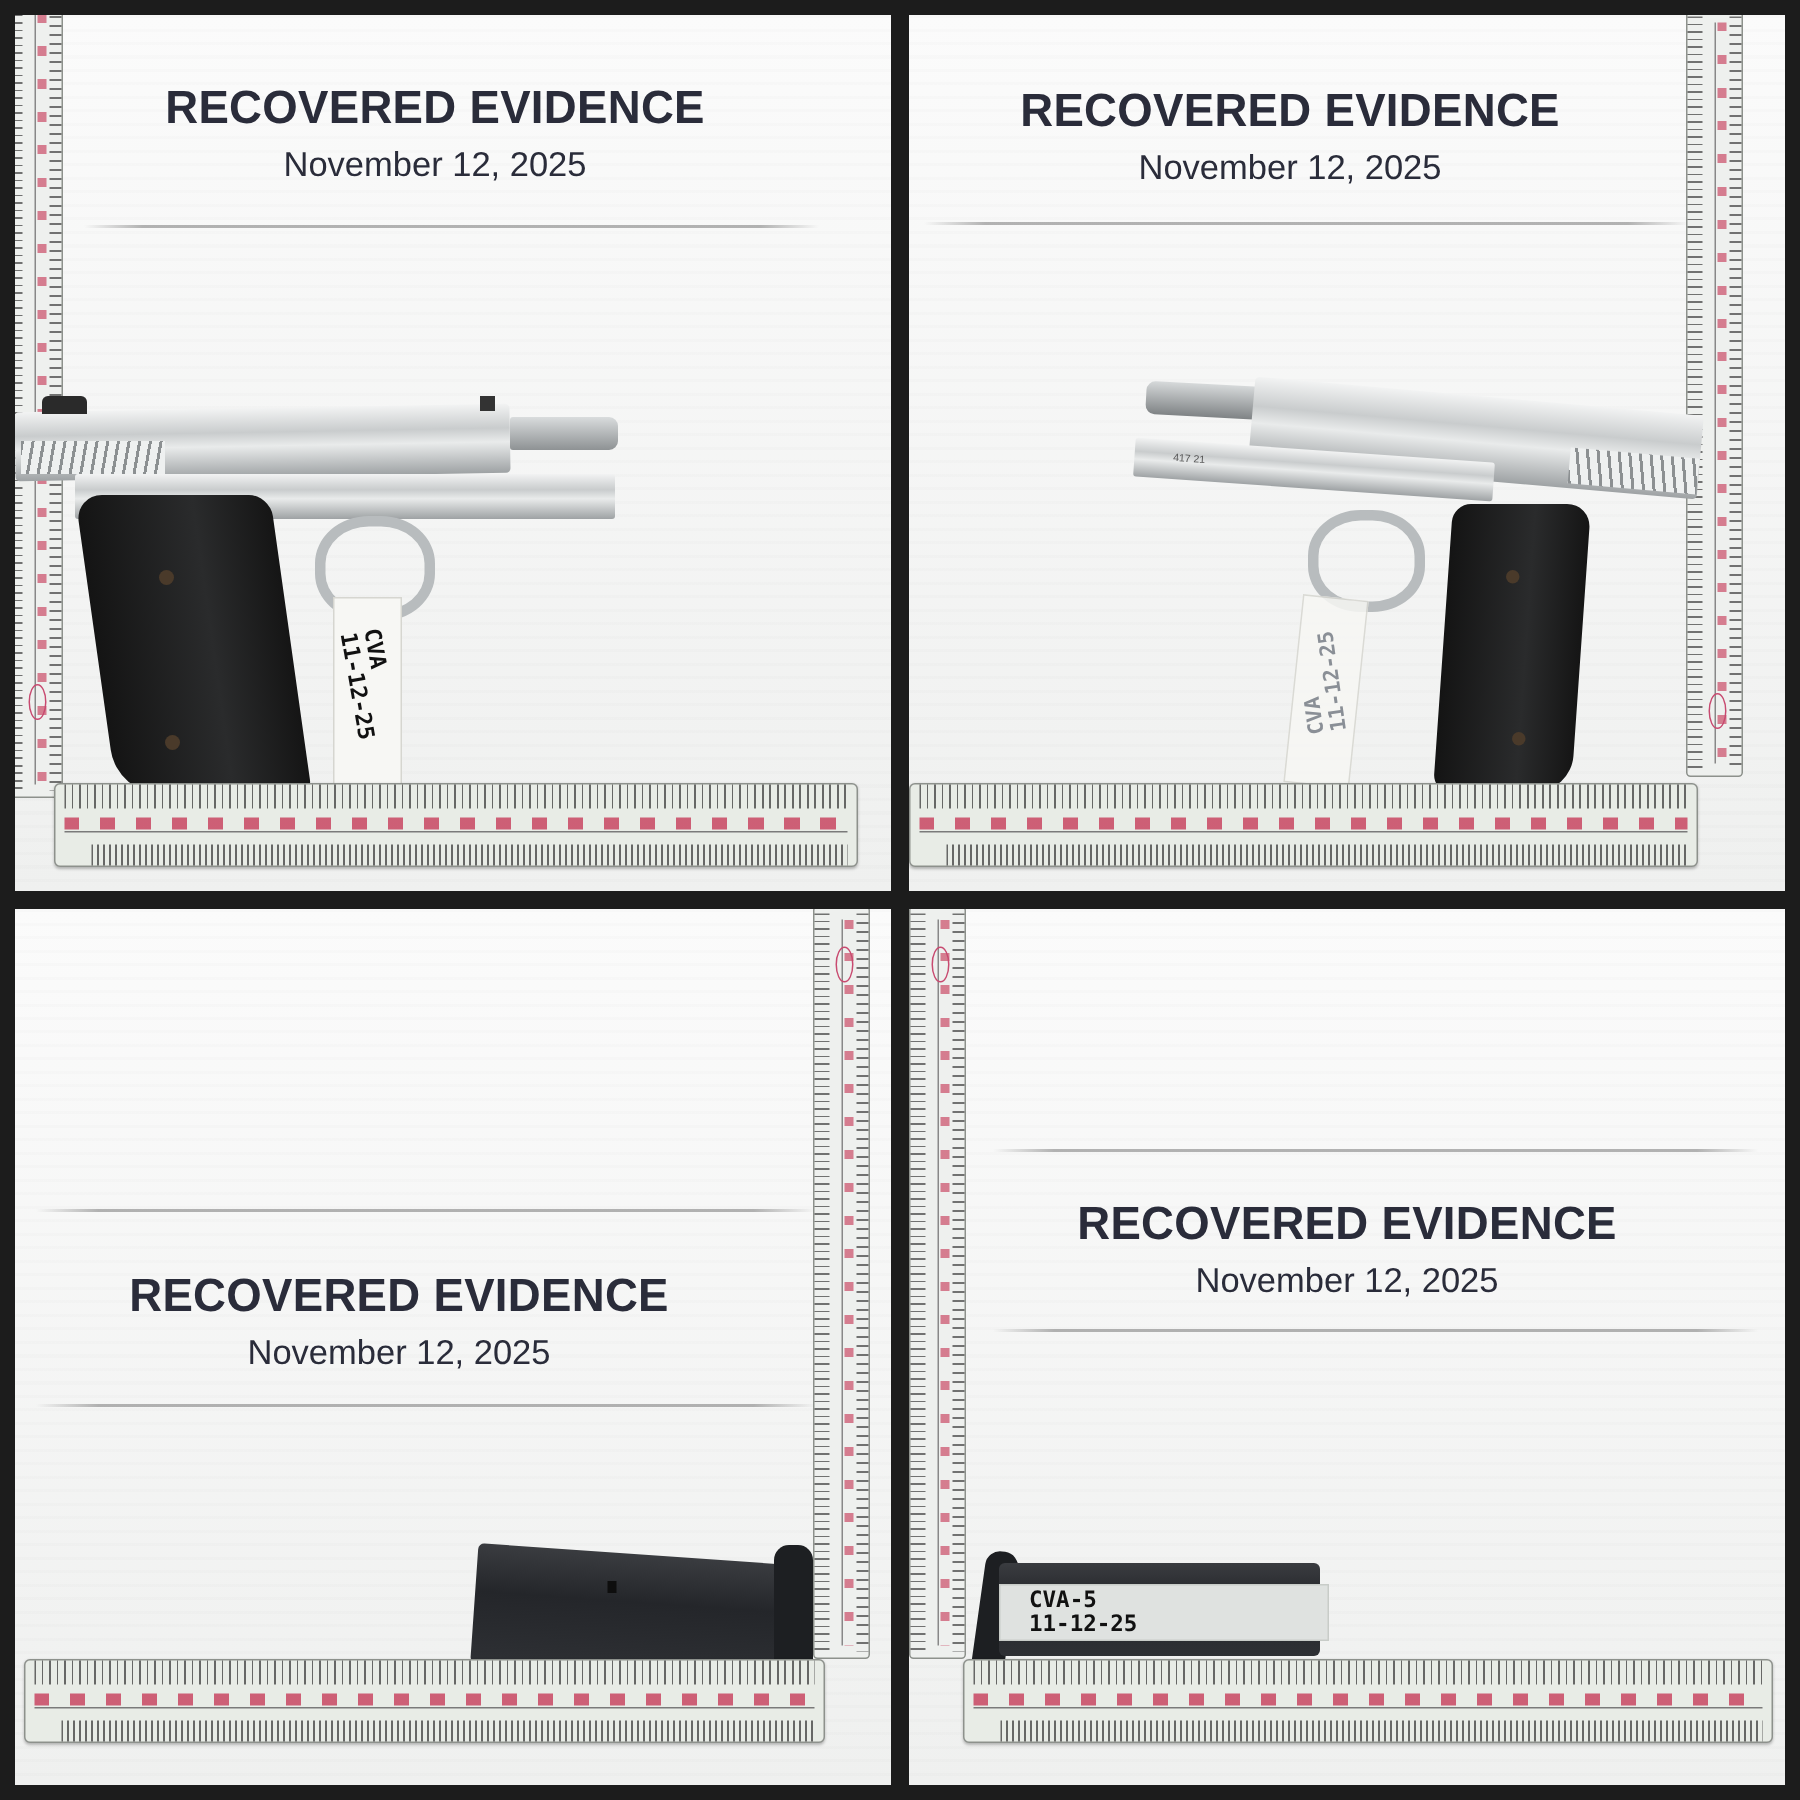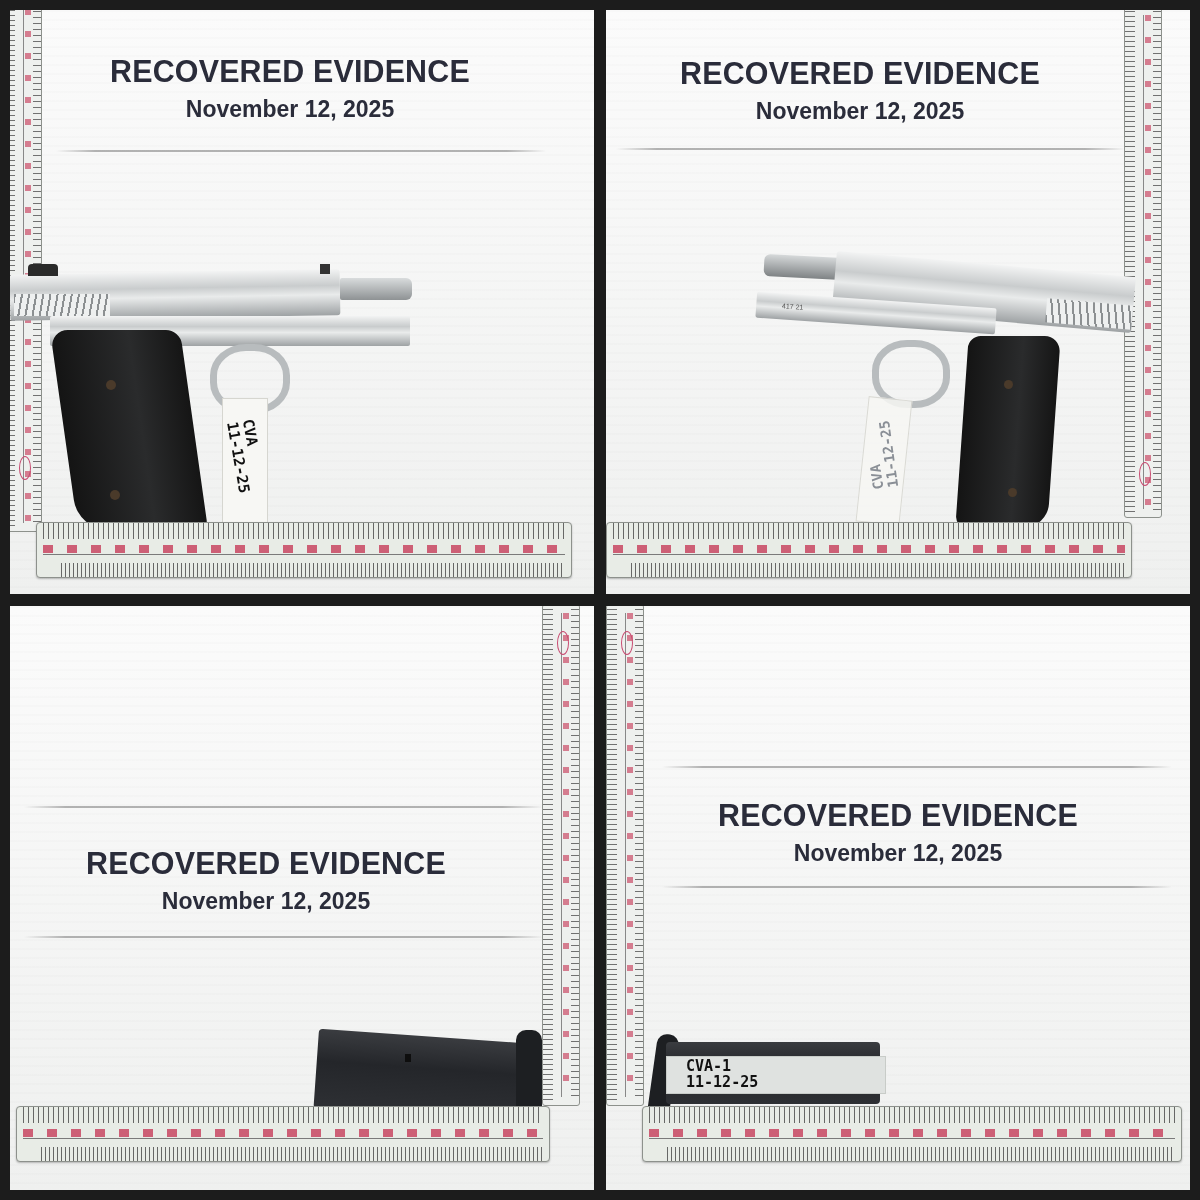--- a/index.html
+++ b/index.html
@@ -7,21 +7,21 @@
   .panel{position:absolute;background:#f6f7f6;overflow:hidden;}
   #p1{left:10px;top:10px;width:584px;height:584px;}
   #p2{left:606px;top:10px;width:584px;height:584px;}
   #p3{left:10px;top:606px;width:584px;height:584px;}
   #p4{left:606px;top:606px;width:584px;height:584px;}
   .grain{position:absolute;inset:0;background:
     repeating-linear-gradient(180deg,rgba(0,0,0,0.012) 0 2px,rgba(255,255,255,0) 2px 9px),
     linear-gradient(180deg,#fbfbfb,#eff0ef);}
   .placard{position:absolute;text-align:center;color:#2a2c3a;}
   .placard .t1{font-weight:bold;font-size:31px;letter-spacing:0.2px;white-space:nowrap;transform:scaleX(0.98);}
-  .placard .t2{font-weight:bold;font-size:23px;margin-top:6px;white-space:nowrap;}
+  .placard .t2{font-weight:normal;font-size:23px;margin-top:6px;white-space:nowrap;}
   .rule{position:absolute;height:2px;background:linear-gradient(90deg,rgba(120,120,120,0),rgba(120,120,120,0.55) 8%,rgba(120,120,120,0.55) 92%,rgba(120,120,120,0));}
   
   .hruler{position:absolute;height:54px;background:#e8ece6;border:1px solid #8d918c;border-radius:4px;box-shadow:0 1px 2px rgba(0,0,0,0.25);}
   .hruler .tt{position:absolute;left:6px;right:6px;top:0;height:16px;background:repeating-linear-gradient(90deg,#3b3b3b 0 1px,transparent 1px 5px);opacity:0.75;}
   .hruler .tb{position:absolute;left:24px;right:6px;bottom:0;height:14px;background:repeating-linear-gradient(90deg,#3b3b3b 0 1px,transparent 1px 4px);opacity:0.75;}
   .hruler .red{position:absolute;left:6px;right:6px;top:22px;height:8px;background:repeating-linear-gradient(90deg,rgba(196,48,80,0.75) 0 10px,transparent 10px 24px);}
   .hruler .mid{position:absolute;left:6px;right:6px;top:31px;height:1px;background:#7a7a7a;}
   .vruler{position:absolute;width:36px;background:#eef0ee;border:1px solid #8d918c;border-radius:3px;}
   .vruler .tl{position:absolute;top:4px;bottom:4px;left:0;width:10px;background:repeating-linear-gradient(180deg,#3b3b3b 0 1px,transparent 1px 5px);opacity:0.7;}
   .vruler .tr{position:absolute;top:4px;bottom:4px;right:0;width:8px;background:repeating-linear-gradient(180deg,#3b3b3b 0 1px,transparent 1px 6px);opacity:0.7;}
@@ -161,21 +161,21 @@
   <div class="placard" style="left:62px;top:192px;width:460px;">
     <div class="t1">RECOVERED EVIDENCE</div>
     <div class="t2">November 12, 2025</div>
   </div>
   <div class="rule" style="left:56px;top:280px;width:510px;"></div>
   <div>
     <div class="magbase" style="left:46px;top:428px;width:22px;height:88px;transform:rotate(8deg);"></div>
     <div class="mag" style="left:60px;top:436px;width:214px;height:62px;"></div>
     <div class="tag" style="left:60px;top:450px;width:218px;height:36px;background:#dfe2e0;border-color:#c8ccc8;"></div>
     <div class="tagtext" style="left:80px;top:452px;font-size:15px;line-height:16px;">
-      <div>CVA-1</div>
+      <div>CVA-5</div>
       <div>11-12-25</div>
     </div>
   </div>
   <div class="hruler" style="left:36px;top:500px;width:538px;">
     <div class="tt"></div>
       <div class="red"></div>
       <div class="mid"></div>
       <div class="tb"></div>
   </div>
 </div>

